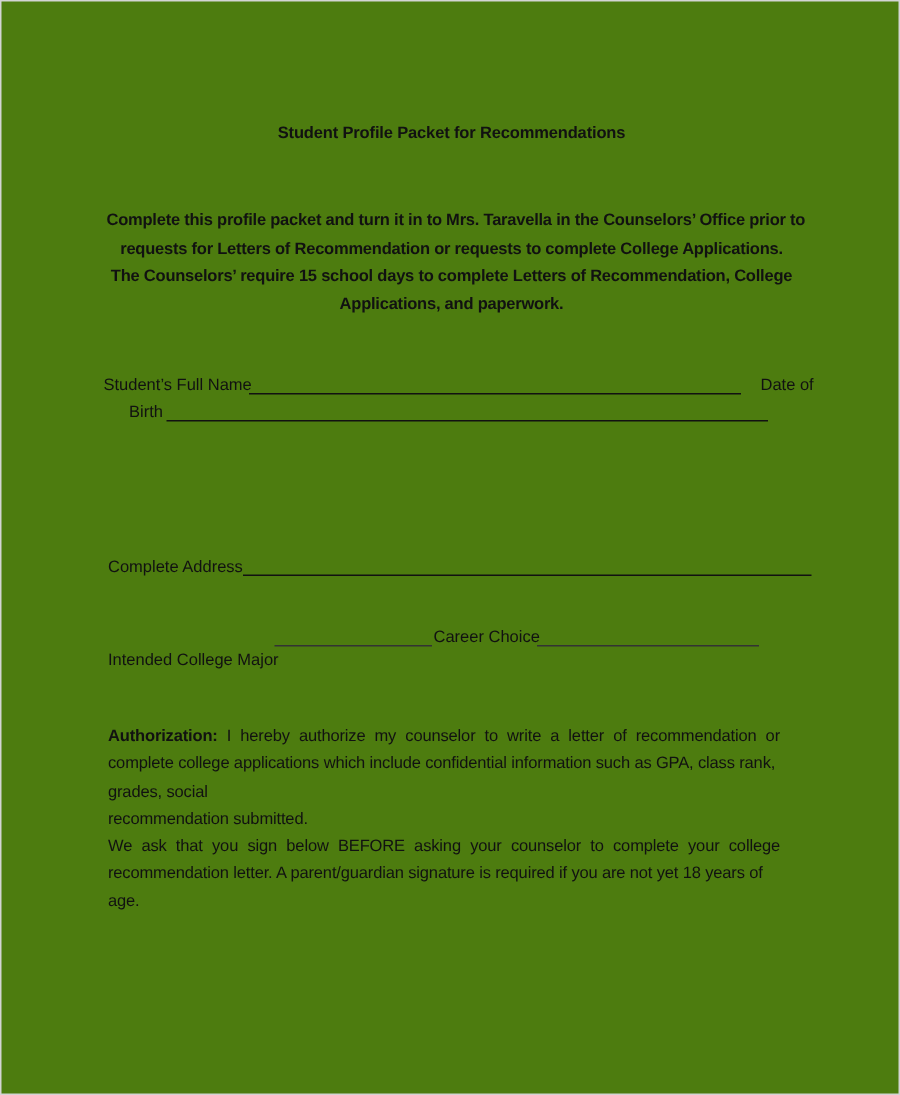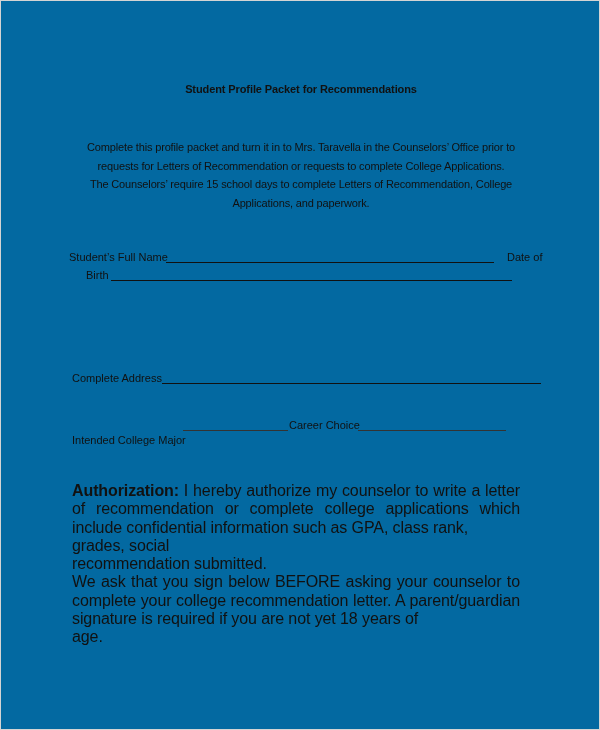--- a/index.html
+++ b/index.html
@@ -12,21 +12,21 @@
       height: 730px;
       overflow: hidden;
       font-family: "Liberation Sans", sans-serif;
       color: #111111;
     }
     .page {
       position: relative;
       width: 598px;
       height: 728px;
       border: 1px solid #d4d4d4;
-      background: #0369a1;
+      background: #4d7c0f;
     }
     .title {
       position: absolute;
       left: 0;
       top: 82px;
       width: 600px;
       text-align: center;
       font-weight: bold;
       font-size: 11px;
       letter-spacing: -0.1px;
@@ -34,21 +34,21 @@
     .intro {
       position: absolute;
       left: 70px;
       top: 137px;
       width: 460px;
       text-align: center;
       font-size: 11px;
       line-height: 18.5px;
       letter-spacing: -0.15px;
     }
-    .intro span { display: block; white-space: nowrap; }
+    .intro span { display: block; white-space: nowrap; font-weight: bold; }
 
     .row {
       position: absolute;
       font-size: 11px;
       white-space: nowrap;
       line-height: 14px;
       padding-left: 40px;
     }
     .label { position: absolute; white-space: nowrap; }
     .blank {
@@ -58,21 +58,21 @@
     }
     .blank.dotted {
       border-bottom: 1px solid #333333;
     }
 
     .auth {
       position: absolute;
       left: 71px;
       top: 481px;
       width: 448px;
-      font-size: 16px;
+      font-size: 11px;
       line-height: 18.3px;
       text-align: justify;
       letter-spacing: -0.1px;
     }
     .auth p { margin: 0; }
     .auth .lastline-left { text-align: left; }
     .auth b { font-weight: bold; }
   </style>
 </head>
 <body>

